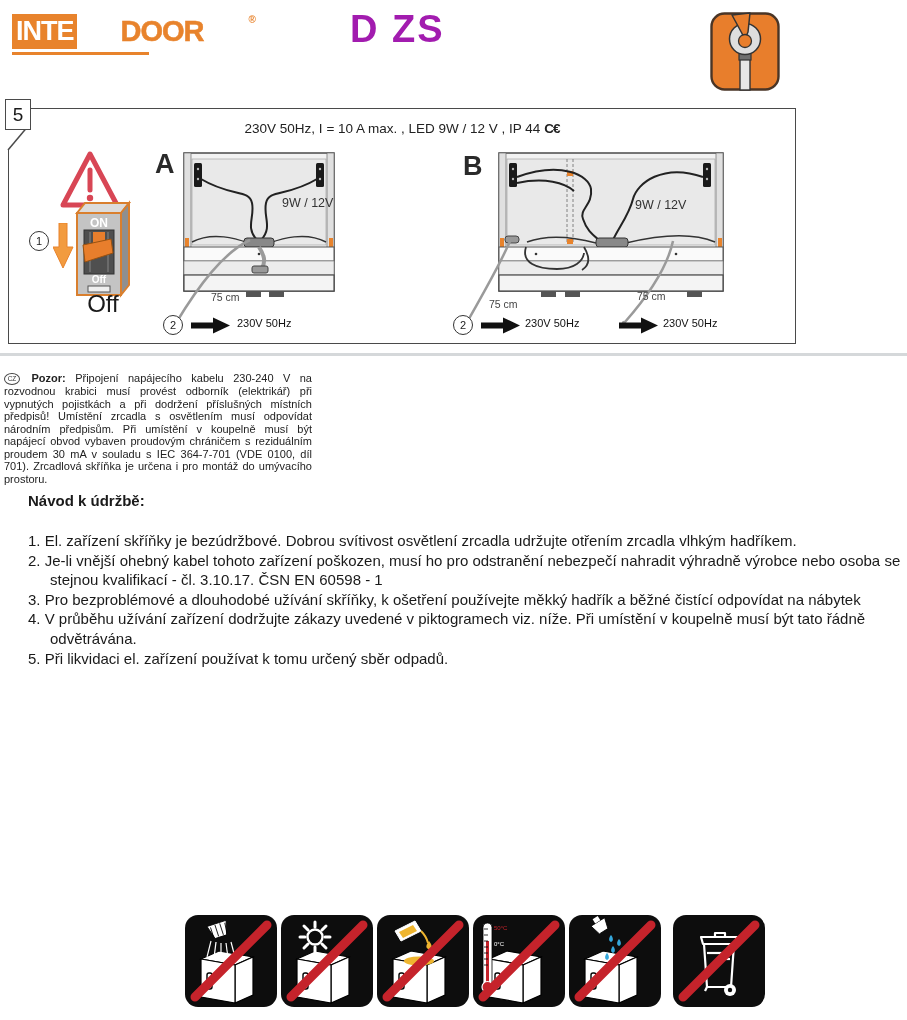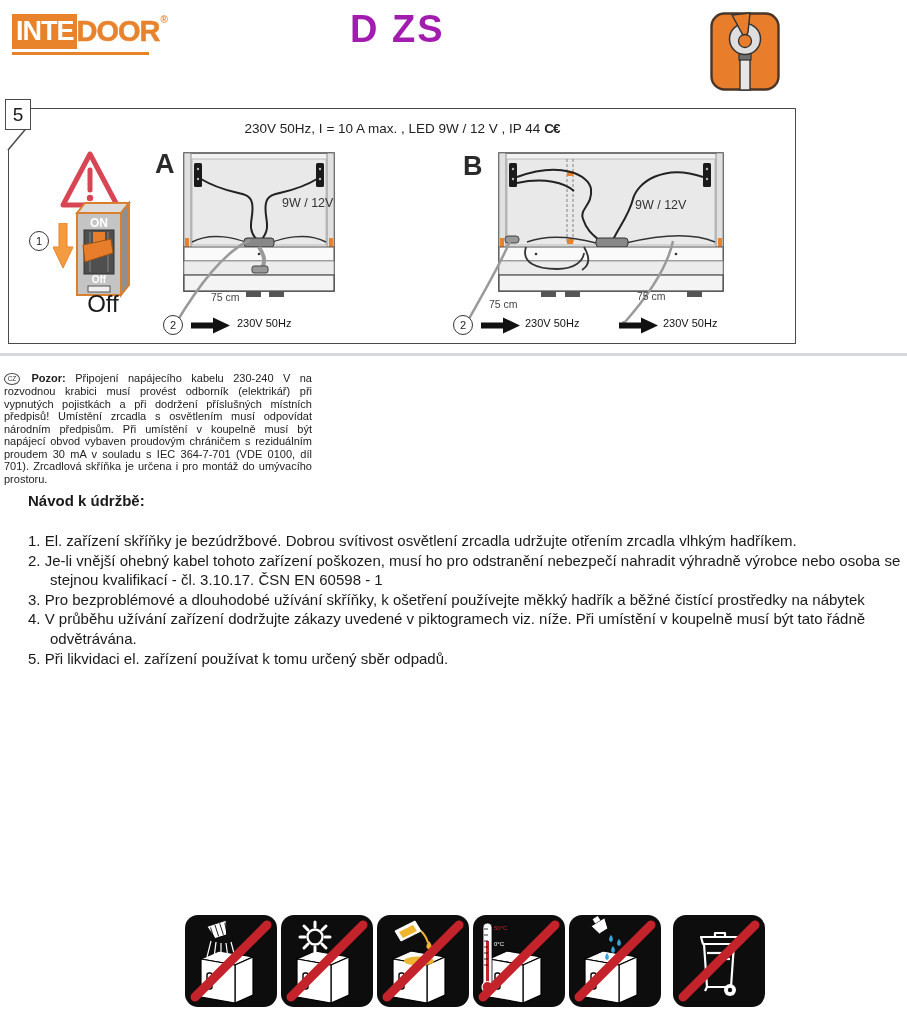--- a/index.html
+++ b/index.html
@@ -2,21 +2,21 @@
 <html><head>
 <meta charset="utf-8">
 <style>
   html,body{margin:0;padding:0;}
   .page{position:relative;width:907px;height:1020px;background:#fff;overflow:hidden;
         font-family:"Liberation Sans",sans-serif;color:#1a1a1a;}
   .abs{position:absolute;}
 
   
   .logo{left:12px;top:14px;}
-  .logo-row{display:flex;align-items:flex-start;}
+  .logo-row{display:flex;align-items:flex-start;gap:44px;}
   .logo-inte{background:#E8832C;color:#fff;font-weight:bold;font-size:27px;line-height:30px;
              padding:2px 3px 3px 4px;letter-spacing:-1px;}
   .logo-door{color:#E8832C;font-weight:bold;font-size:29px;line-height:30px;padding-top:2px;
              letter-spacing:-1px;-webkit-text-stroke:0.5px #E8832C;}
   .logo-reg{color:#E8832C;font-size:10px;font-weight:bold;margin-left:1px;}
   .logo-underline{width:137px;height:3px;background:#E8832C;margin-top:3px;}
   .page-title{left:350px;top:8px;font-size:38px;font-weight:bold;letter-spacing:2px;color:#a21caf;}
 
   
   .panel{left:8px;top:108px;width:780px;height:234px;border:1.6px solid #4a4a4a;background:#fff;padding-left:6px;}
@@ -246,21 +246,21 @@
     <div>
       <span>1.</span>
       <span>El. zařízení skříňky je bezúdržbové. Dobrou svítivost osvětlení zrcadla udržujte otřením zrcadla vlhkým hadříkem.</span>
     </div>
     <div>
       <span>2.</span>
       <span>Je-li vnější ohebný kabel tohoto zařízení poškozen, musí ho pro odstranění nebezpečí nahradit výhradně výrobce nebo osoba se stejnou kvalifikací - čl. 3.10.17. ČSN EN 60598 - 1</span>
     </div>
     <div>
       <span>3.</span>
-      <span>Pro bezproblémové a dlouhodobé užívání skříňky, k ošetření používejte měkký hadřík a běžné čistící prostředky na nábytek</span>
+      <span>Pro bezproblémové a dlouhodobé užívání skříňky, k ošetření používejte měkký hadřík a běžné čistící odpovídat na nábytek</span>
     </div>
     <div>
       <span>4.</span>
       <span>V průběhu užívání zařízení dodržujte zákazy uvedené v piktogramech viz. níže. Při umístění v koupelně musí být tato řádně odvětrávána.</span>
     </div>
     <div>
       <span>5.</span>
       <span>Při likvidaci el. zařízení používat k tomu určený sběr odpadů.</span>
     </div>
   </div>

